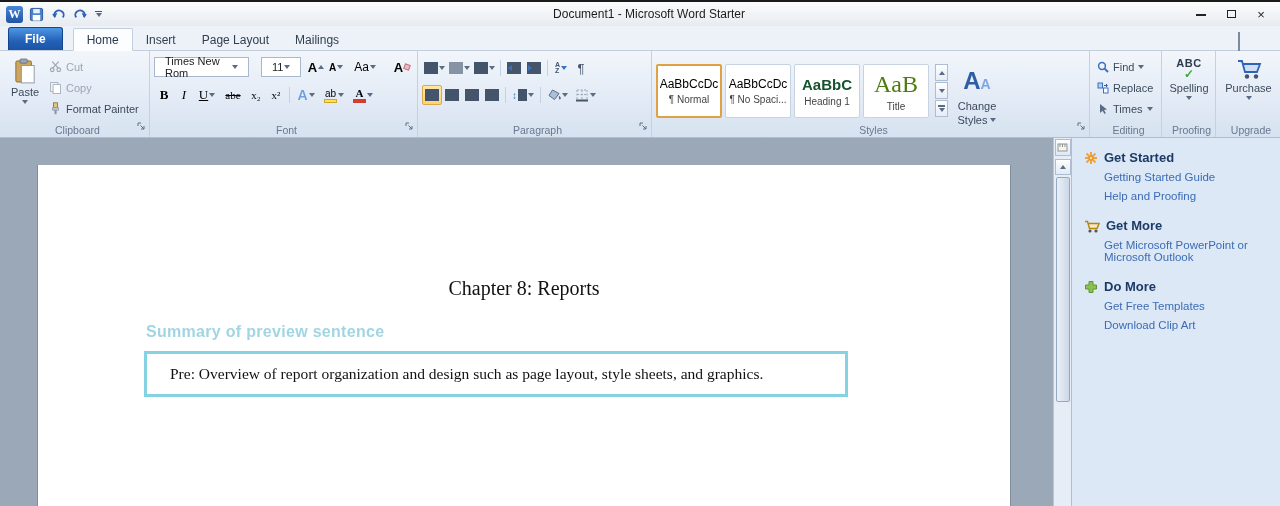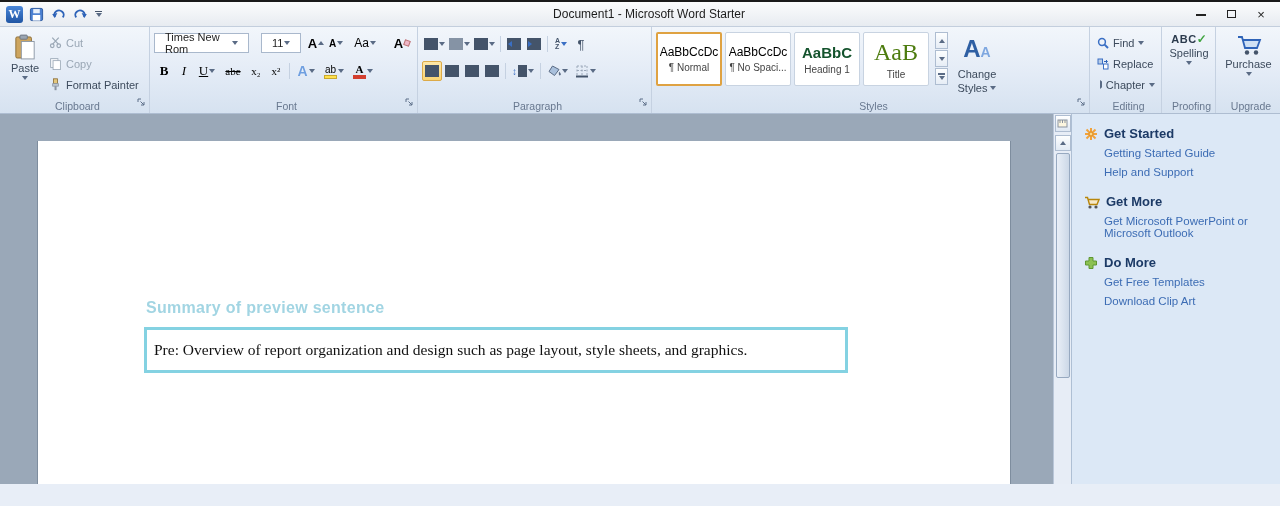--- a/index.html
+++ b/index.html
@@ -126,21 +126,21 @@
   
   .workspace { position:relative; height:370px; background:#9aa8b8; display:flex; }
   .docarea { position:relative; width:1053px; height:100%; overflow:hidden; }
   .page { position:absolute; left:38px; top:27px; width:972px; height:400px; background:#fff;
     box-shadow:1px 0 0 #7e8d9e, -1px 0 0 #7e8d9e; }
   .doc-title { position:absolute; top:112px; left:0; right:0; text-align:center;
     font-family:"Liberation Serif",serif; font-size:20px; color:#111; }
   .doc-annotation { position:absolute; top:158px; left:108px; font-size:16px; font-weight:bold;
     color:#a2d5e3; letter-spacing:.3px; }
   .doc-box { position:absolute; top:186px; left:106px; width:704px; height:46px;
-    border:3px solid #84d2e2; display:flex; align-items:center; padding-left:7px;
+    border:3px solid #84d2e2; display:flex; align-items:center; padding-left:23px;
     font-family:"Liberation Serif",serif; font-size:15.5px; color:#111; }
 
   
   .vscroll { width:18px; height:100%; background:#e7edf6; border-left:1px solid #b9c6d8;
     display:flex; flex-direction:column; align-items:center; }
   .ruler-btn { width:16px; height:17px; margin-top:1px; border:1px solid #aebdd1; background:linear-gradient(#fff,#dfe8f3);
     display:flex; align-items:center; justify-content:center; }
   .scroll-btn { width:16px; height:16px; margin-top:3px; border:1px solid #aebdd1; background:linear-gradient(#fdfefe,#e2eaf4);
     display:flex; align-items:center; justify-content:center; }
   .scroll-thumb { width:14px; height:225px; margin-top:2px; border:1px solid #97a9c0; border-radius:2px;
@@ -193,20 +193,28 @@
         </div>
       <div class="win-btn">
           <span class="maxi-glyph"></span>
         </div>
       <div class="win-btn">
           <span>×</span>
         </div>
     </div>
   </div>
 
+  <div class="tabrow">
+    <div class="tab file">File</div>
+    <div class="tab selected">Home</div>
+    <div class="tab">Insert</div>
+    <div class="tab">Page Layout</div>
+    <div class="tab">Mailings</div>
+    <div class="ribbon-collapse"><span class="chev-up"></span></div>
+  </div>
 
   <div class="ribbon">
 
     <div class="group" style="width:150px">
       <div class="row" style="align-items:flex-start">
         <div class="bigbtn" style="width:42px">
           <svg width="22" height="26" viewBox="0 0 24 28">
               <rect x="2" y="3" width="17" height="23" rx="1.5" fill="#cda55f" stroke="#8a6a33"></rect>
               <rect x="6.5" y="1" width="8" height="4.5" rx="1" fill="#9aa5b1" stroke="#6b7480"></rect>
               <rect x="8" y="8" width="14" height="19" fill="#fff" stroke="#8b97a5"></rect>
@@ -403,21 +411,21 @@
       </div>
       <div class="group-label">Paragraph</div>
       <div class="launcher">
         <svg width="9" height="9">
             <path d="M1 1 h3 M1 1 v3 M3.5 3.5 L7 7 M7 4 v3 h-3" stroke="#5d6e88" fill="none"></path>
           </svg>
       </div>
     </div>
 
     <div class="group" style="width:438px">
-      <div class="row" style="align-items:flex-start;margin-top:2px">
+      <div class="row" style="align-items:flex-start;margin-top:10px">
         <div class="style-box selected">
           <span style="font-size:12px;font-family:'Liberation Sans',sans-serif">AaBbCcDc</span>
           <span class="style-name">¶ Normal</span>
         </div>
         <div class="style-box">
           <span style="font-size:12px">AaBbCcDc</span>
           <span class="style-name">¶ No Spaci...</span>
         </div>
         <div class="style-box">
           <span style="font-size:15px;font-weight:bold;color:#14532d">AaBbC</span>
@@ -475,30 +483,30 @@
               <rect x="1" y="1" width="4.5" height="5" fill="#b9cde8" stroke="#3a6fc4"></rect>
               <rect x="6.5" y="6" width="4.5" height="5" fill="#fff" stroke="#3a6fc4"></rect>
               <path d="M7 3.5 h3 M9 2 l1.5 1.5 L9 5" stroke="#2e63b8" fill="none"></path>
             </svg>
           <span>Replace</span>
         </div>
         <div class="sbtn">
           <svg width="12" height="12">
               <path d="M3 1 L3 10 L5.6 7.8 L7.4 11 L8.8 10.1 L7 7 L10 6.6 Z" fill="#5a6b85"></path>
             </svg>
-          <span>Chapter</span>
+          <span>Times</span>
           <span class="car"></span>
         </div>
       </div>
       <div class="group-label">Editing</div>
     </div>
 
     <div class="group" style="width:54px">
       <div class="bigbtn">
-        <span style="display:flex;flex-direction:row;align-items:center;line-height:11px">
+        <span style="display:flex;flex-direction:column;align-items:center;line-height:11px">
           <span style="font-size:11px;font-weight:bold;color:#2b3a4d;letter-spacing:.5px">ABC</span>
           <span style="color:#3fa43f;font-size:12px;font-weight:bold">✓</span>
         </span>
         <span>Spelling</span>
         <span class="car"></span>
       </div>
       <div class="group-label">Proofing</div>
     </div>
 
     <div class="group" style="width:64px;border-right:none">
@@ -512,20 +520,21 @@
         <span class="car"></span>
       </div>
       <div class="group-label">Upgrade</div>
     </div>
   </div>
 
   <div class="workspace">
 
     <div class="docarea">
       <div class="page">
+        <div class="doc-title">Chapter 8: Reports</div>
         <div class="doc-annotation">Summary of preview sentence</div>
         <div class="doc-box">
           <span>Pre: Overview of report organization and design such as page layout, style sheets, and graphics.</span>
         </div>
       </div>
     </div>
 
     <div class="vscroll">
       <div class="ruler-btn">
         <svg width="11" height="11">
@@ -549,21 +558,21 @@
                 <line x1="7" y1="1" x2="7" y2="13"></line>
                 <line x1="1" y1="7" x2="13" y2="7"></line>
                 <line x1="2.5" y1="2.5" x2="11.5" y2="11.5"></line>
                 <line x1="11.5" y1="2.5" x2="2.5" y2="11.5"></line>
               </g>
               <circle cx="7" cy="7" r="2" fill="#fbd98a" stroke="#e08a1e"></circle>
             </svg>
           <span>Get Started</span>
         </div>
         <div class="sb-link">Getting Started Guide</div>
-        <div class="sb-link">Help and Support</div>
+        <div class="sb-link">Help and Proofing</div>
       </div>
       <div class="sb-sec">
         <div class="sb-head">
           <svg width="16" height="14">
               <path d="M1 2.5 h2.5 l2 7 h7.5 l2 -5 H4.2" fill="#f7e9c8" stroke="#b8860b" stroke-width="1.4"></path>
               <circle cx="6" cy="12" r="1.6" fill="#555"></circle>
               <circle cx="12" cy="12" r="1.6" fill="#555"></circle>
             </svg>
           <span>Get More</span>
         </div>

